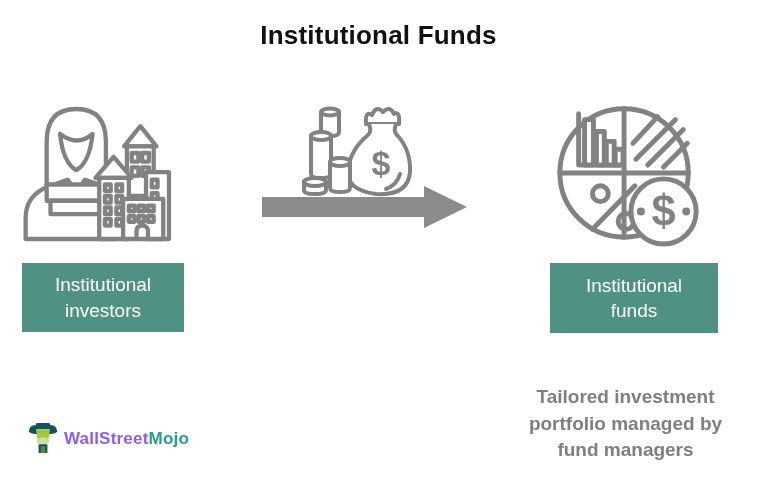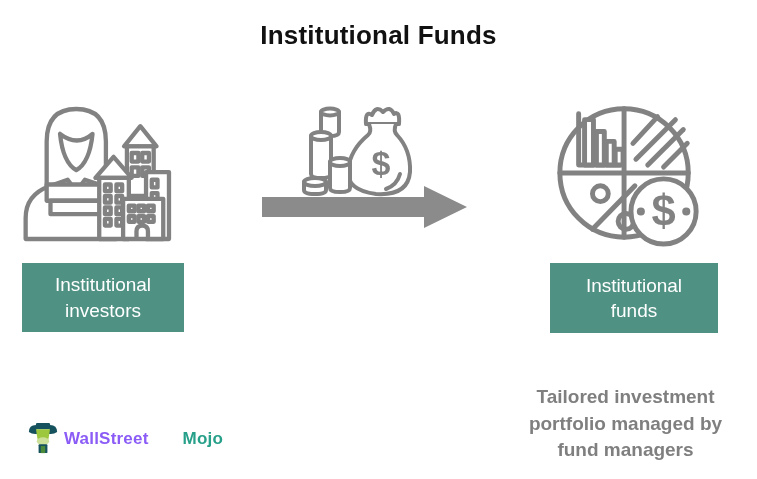--- a/index.html
+++ b/index.html
@@ -57,21 +57,21 @@
   }
   .brand-logo {
     position: absolute;
     left: 28px; top: 421px;
     display: flex;
     align-items: center;
     gap: 6px;
   }
   .brand-text { font-size: 17px; font-weight: bold; letter-spacing: 0.2px; }
   .brand-primary { color: #8b5cf6; }
-  .brand-accent { color: #27A08A; padding-left: 34px; }
+  .brand-accent { color: #27A08A; }
   svg text { font-family: "Liberation Sans", sans-serif; }
 </style>
 </head>
 <body>
 
 <div class="canvas">
 
   <div class="page-title">Institutional Funds</div>
 
   <div class="icon-box" style="left:18px; top:88px;">

